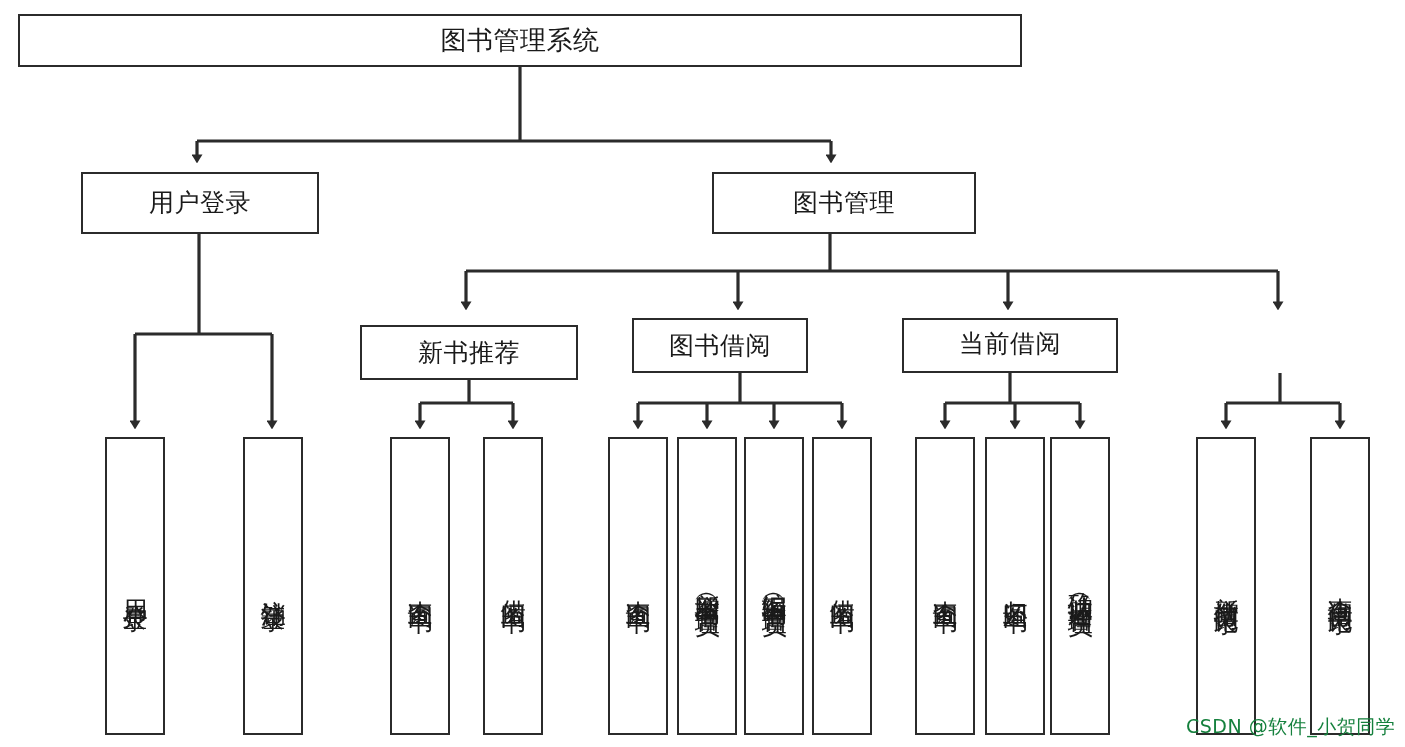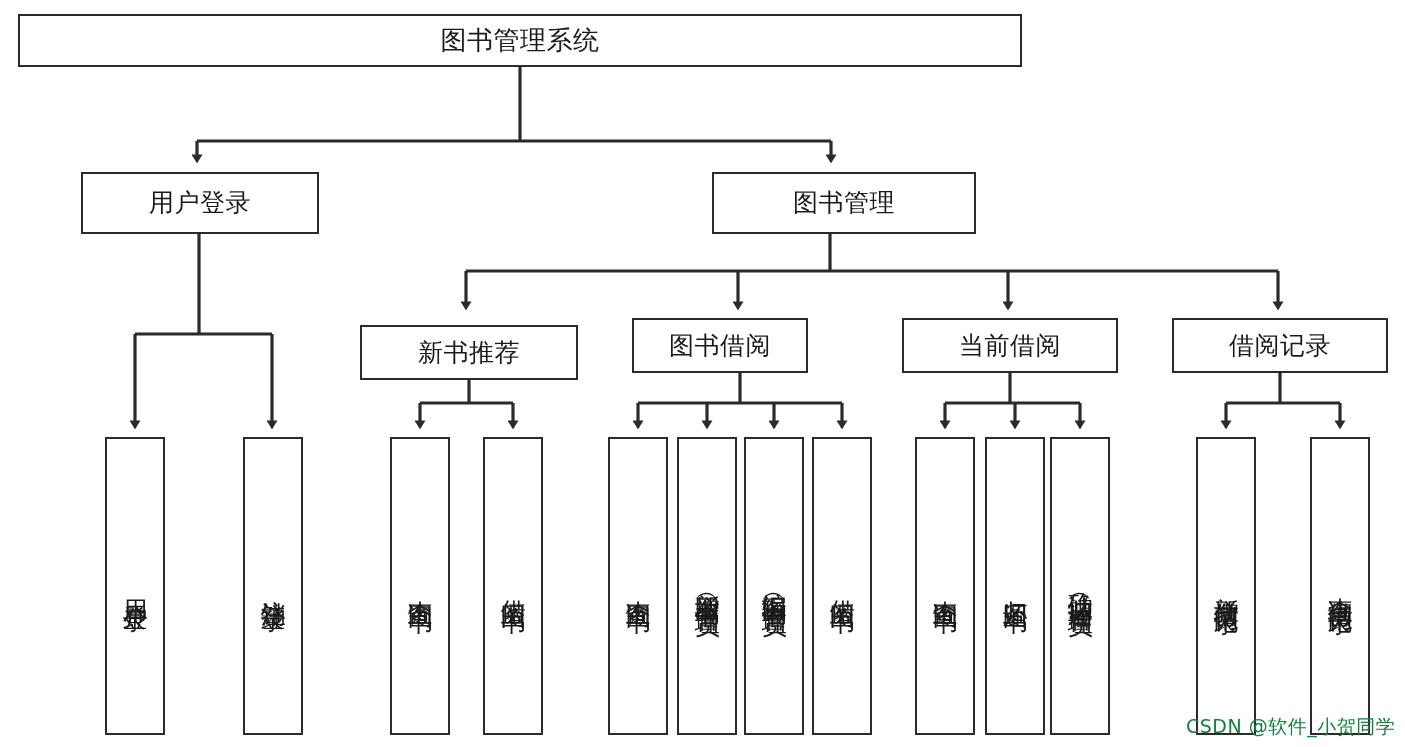--- a/index.html
+++ b/index.html
@@ -131,25 +131,22 @@
   <div class="node horiz" style="left:712px; top:172px; width:264px; height:62px;">
     <span>图书管理</span>
   </div>
 
   <div class="node horiz" style="left:360px; top:318px; width:218px; height:55px;margin-top:7px;">
     <span>新书推荐</span>
   </div>
   <div class="node horiz" style="left:632px; top:318px; width:176px; height:55px;">
     <span>图书借阅</span>
   </div>
-  <div class="node horiz" style="left:902px; top:318px; width:216px; height:55px;">
+  <div class="node horiz" style="left:902px; top:318px; width:216px; height:55px;font-family:Liberation Mono, monospace;">
     <span>当前借阅</span>
-  </div>
-  <div class="node horiz" style="left:1172px; top:318px; width:216px; height:55px;">
-    <span>借阅记录</span>
   </div>
 
   <div class="node vert" style="left:105px; top:437px; width:60px; height:298px;">
     <span class="vlabel">用户登录</span>
   </div>
   <div class="node vert" style="left:243px; top:437px; width:60px; height:298px;">
     <span class="vlabel">注销登录</span>
   </div>
 
   <div class="node vert" style="left:390px; top:437px; width:60px; height:298px;">

